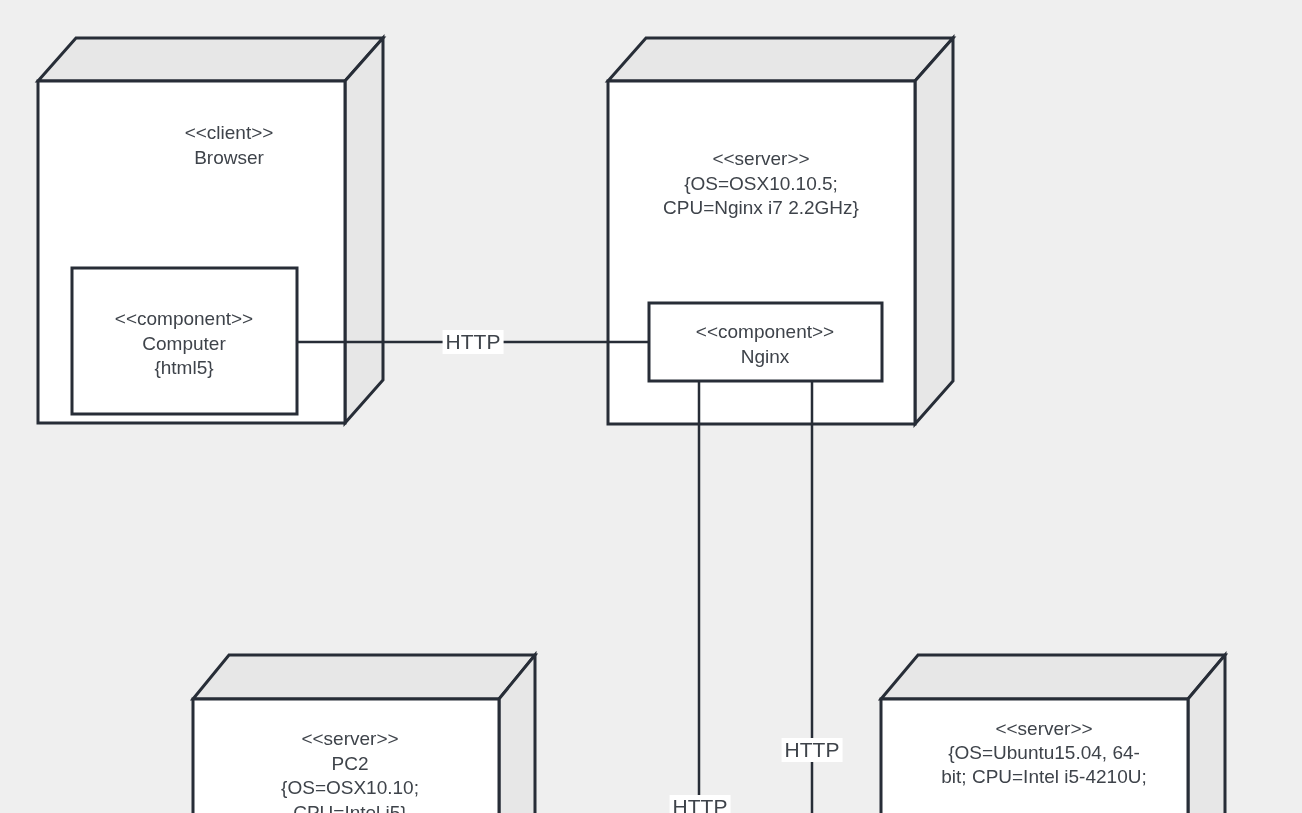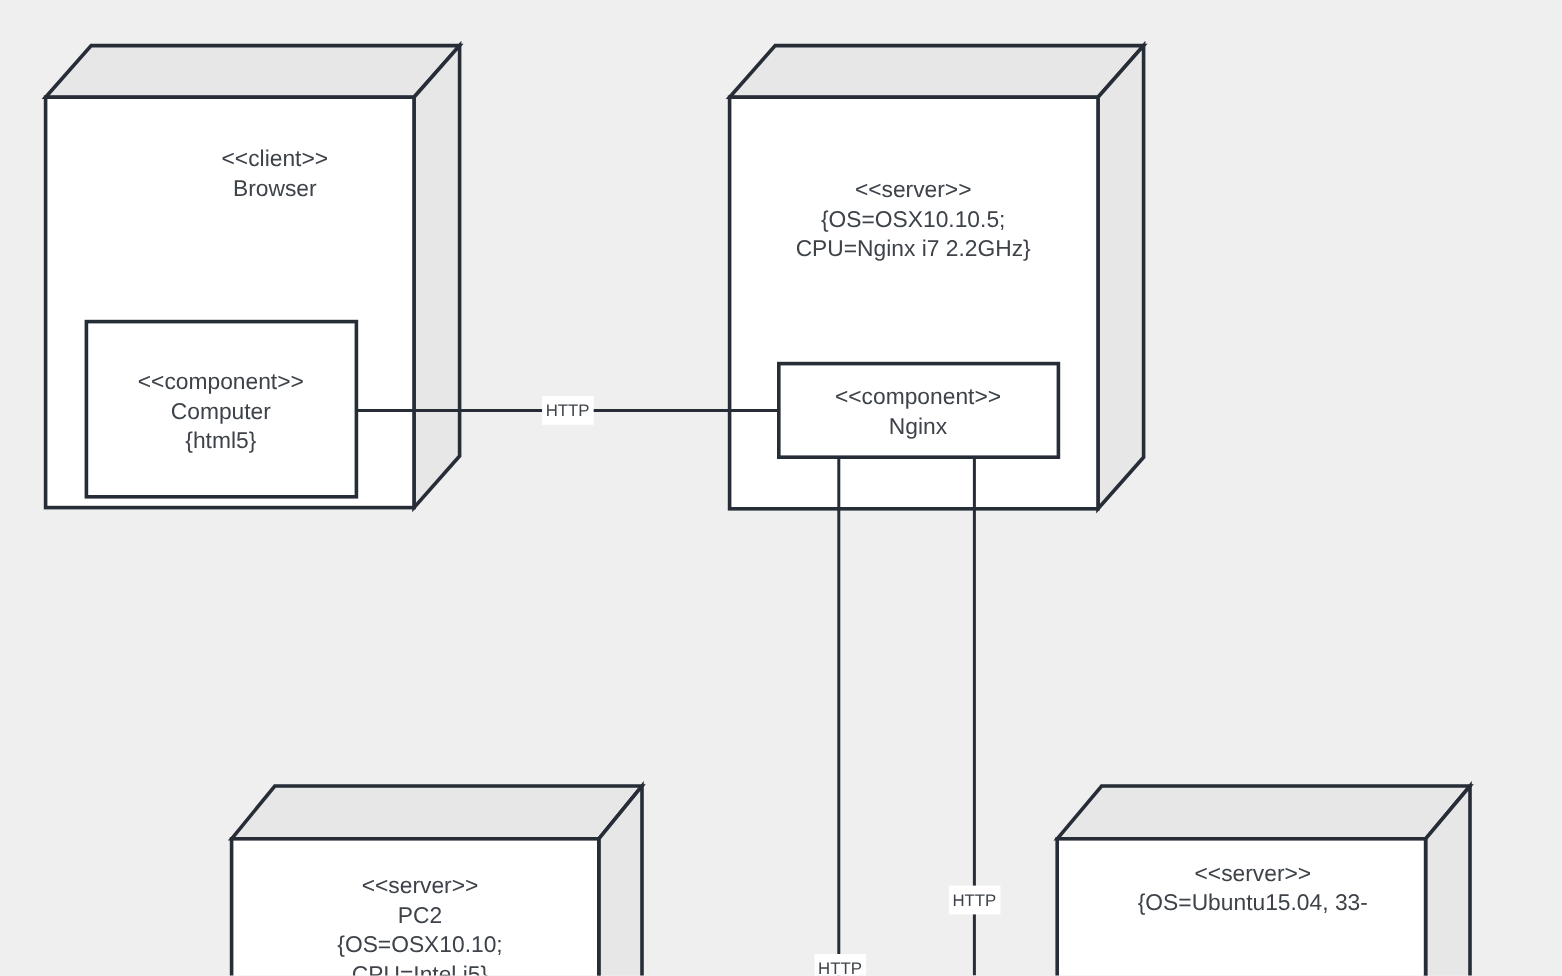--- a/index.html
+++ b/index.html
@@ -37,21 +37,21 @@
     white-space:nowrap;
   }
   .lh25 .tline{line-height:25px;}
   .lh245 .tline{line-height:24.5px;}
   .lh24 .tline{line-height:24px;}
   .edge-label{
     position:absolute;
     transform:translate(-50%,-50%);
     background:var(--edge-label-bg);
     color:var(--text-color);
-    font-size:14px;
+    font-size:21px;
     line-height:22px;
     padding:1px 3px;
     white-space:nowrap;
   }
 </style>
 </head>
 <body>
 
 <div class="canvas">
 
@@ -113,20 +113,21 @@
 
   <div class="label lh245" style="left:350px;top:727px;">
     <div class="tline">&lt;&lt;server&gt;&gt;</div>
     <div class="tline">PC2</div>
     <div class="tline">{OS=OSX10.10;</div>
     <div class="tline">CPU=Intel i5}</div>
   </div>
 
   <div class="label lh24" style="left:1044px;top:717px;">
     <div class="tline">&lt;&lt;server&gt;&gt;</div>
-    <div class="tline">{OS=Ubuntu15.04, 33-</div>
+    <div class="tline">{OS=Ubuntu15.04, 64-</div>
+    <div class="tline">bit; CPU=Intel i5-4210U;</div>
   </div>
 
   <div class="edge-label" style="left:473px;top:342px;">HTTP</div>
   <div class="edge-label" style="left:812px;top:750px;">HTTP</div>
   <div class="edge-label" style="left:700px;top:807px;">HTTP</div>
 
 </div>
 
 </body></html>

